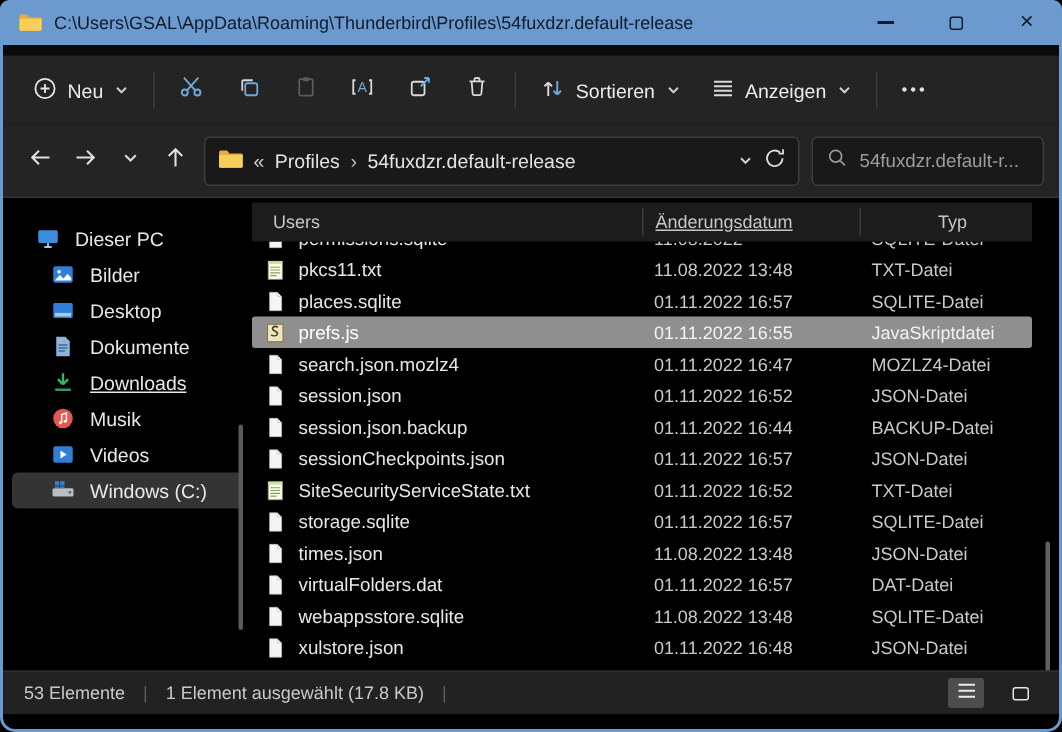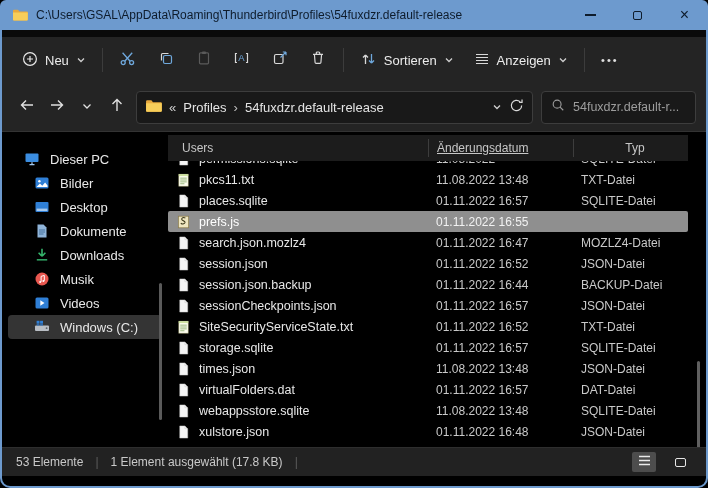--- a/index.html
+++ b/index.html
@@ -259,21 +259,21 @@
             </div>
             <div class="side-item" style="padding-left: 26px;">
               <span class="sicon">
                 <svg width="16" height="16" viewBox="0 0 16 16">
                   <path d="M3.5 1.5h6l3 3v10h-9z" fill="#8fb4d9"></path>
                   <path d="M5 7h6M5 9h6M5 11h4.5" stroke="#3d6a94" stroke-width="0.9"></path>
                 </svg>
               </span>
               <span class="slabel">Dokumente</span>
             </div>
-            <div class="side-item" style="padding-left: 26px;">
+            <div class="side-item" style="padding-left: 26px; text-decoration: underline;">
               <span class="sicon">
                 <svg width="16" height="16" viewBox="0 0 16 16">
                   <path d="M8 1.8v7.4M8 9.2L4.6 5.8M8 9.2l3.4-3.4" stroke="#35b36b" stroke-width="1.6" fill="none"></path>
                   <path d="M2.8 12.8h10.4" stroke="#2e9e60" stroke-width="1.6"></path>
                 </svg>
               </span>
               <span class="slabel">Downloads</span>
             </div>
             <div class="side-item" style="padding-left: 26px;">
               <span class="sicon">
@@ -372,20 +372,21 @@
               <div class="c-name">
                 <span class="ficon">
                   <svg width="15" height="16" viewBox="0 0 16 16">
                     <rect x="2.5" y="1.8" width="11" height="12.4" fill="#efe6c0" stroke="#8a7a4a" stroke-width="0.8"></rect>
                     <path d="M10 3.8c-3-1.4-5.2.8-3.1 2.3 2 1.4 3.6 1.6 2.3 3.1-1 1.1-2.9 1-4.1.1" fill="none" stroke="#3e3a1c" stroke-width="1.1"></path>
                   </svg>
                 </span>
                 <span class="fname">prefs.js</span>
               </div>
               <div class="c-date">01.11.2022 16:55</div>
+              <div class="c-type">JavaSkriptdatei</div>
             </div>
             <div class="frow">
               <div class="c-name">
                 <span class="ficon">
                   <svg width="15" height="16" viewBox="0 0 16 16">
                     <path d="M4 1.5h5.5l3 3v10H4z" fill="#f5f5f5" stroke="#c2c2c2" stroke-width="0.5"></path>
                     <path d="M9.5 1.5v3h3" fill="none" stroke="#c2c2c2" stroke-width="0.5"></path>
                   </svg>
                 </span>
                 <span class="fname">search.json.mozlz4</span>

